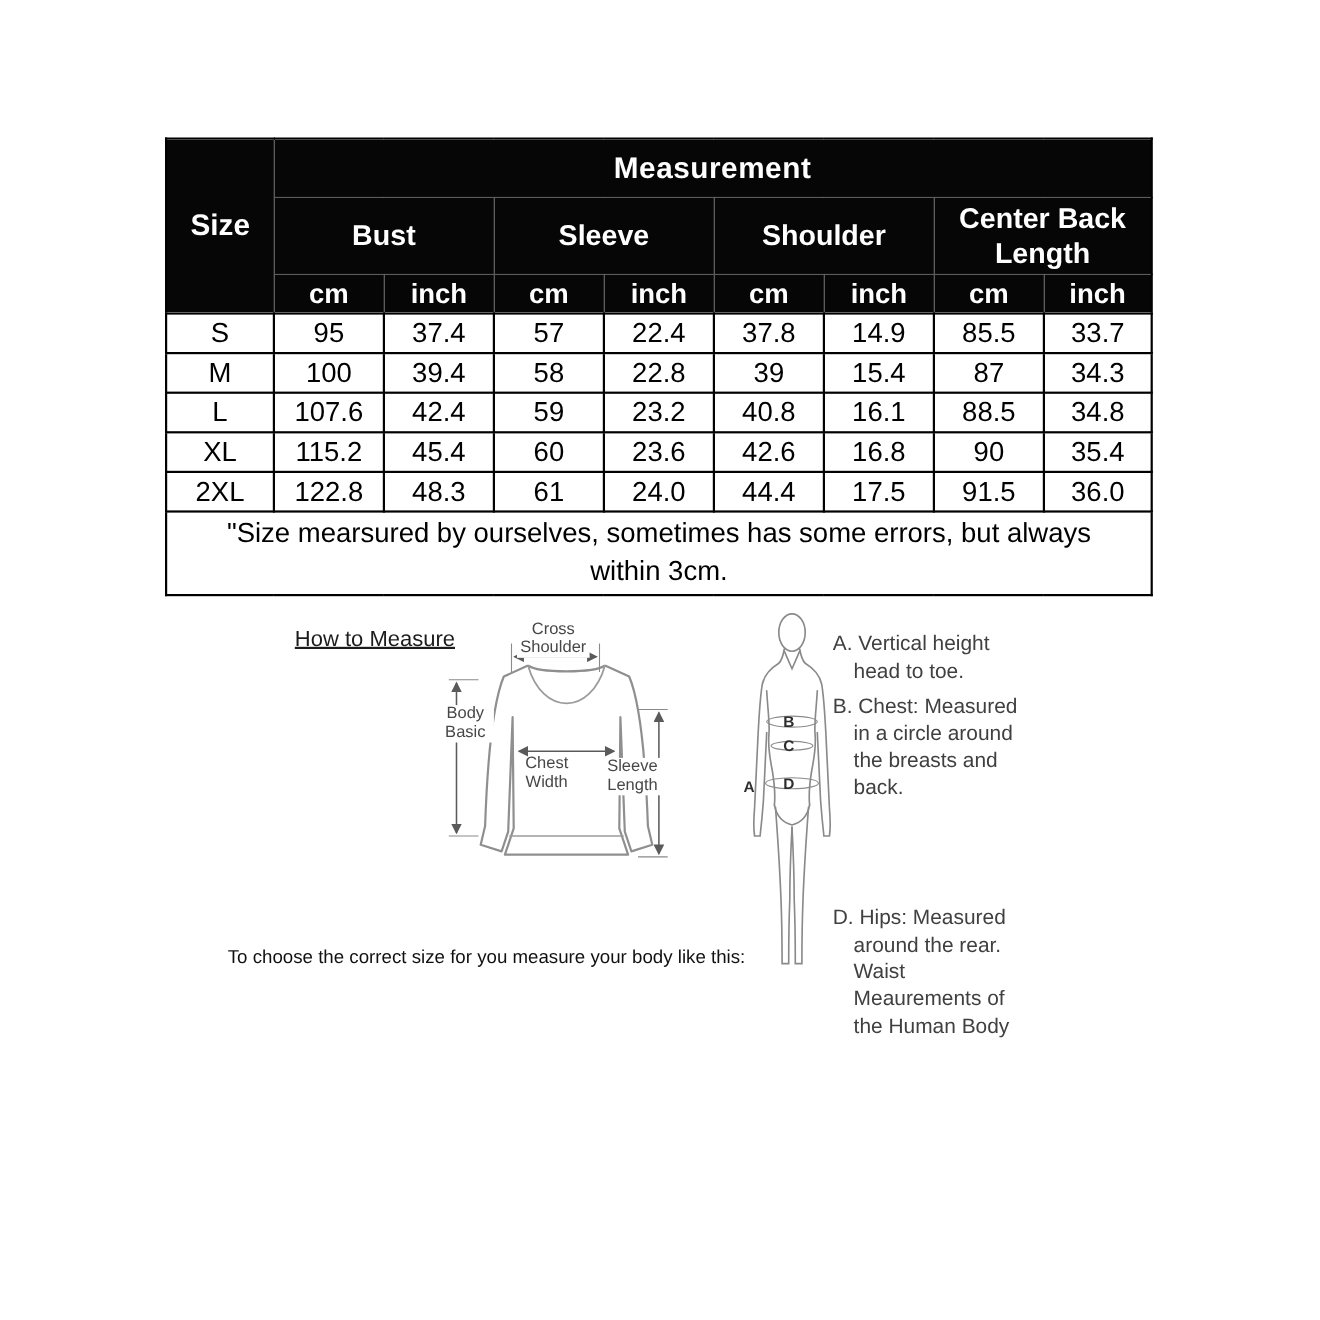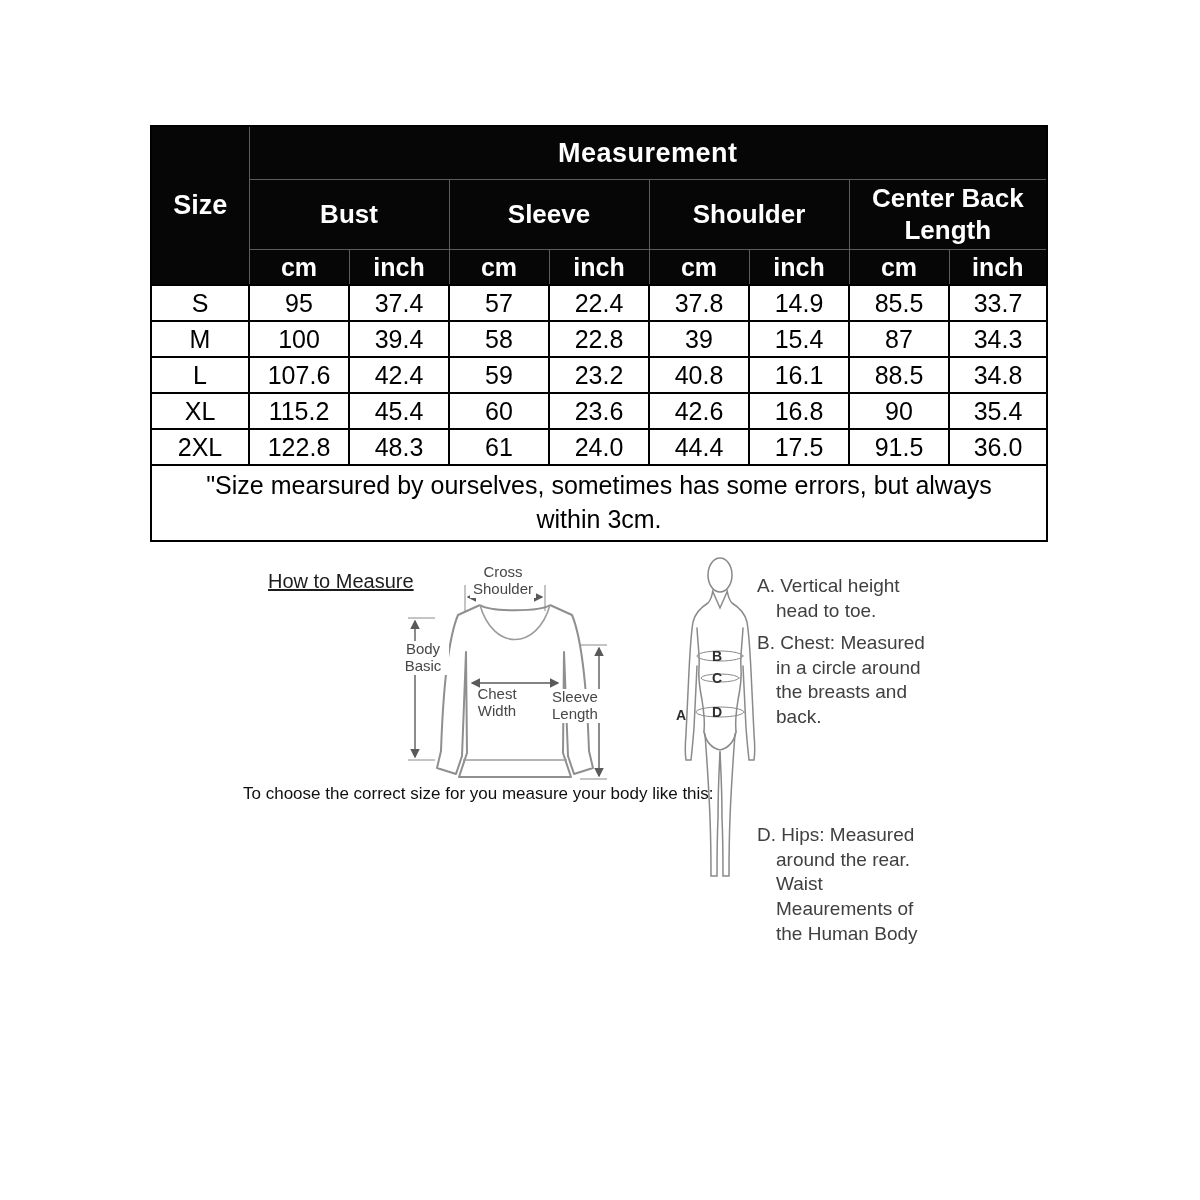--- a/index.html
+++ b/index.html
@@ -13,21 +13,21 @@
   .size-table .meas-th{font-size:27px;height:52px;letter-spacing:.5px;}
   .size-table .size-th{font-size:27px;}
   .size-table .grp th{font-size:26px;height:69px;line-height:1.2;padding:0 6px;}
   .size-table .unit th{font-size:25px;height:34px;}
   .size-table .data td{border:2px solid #000;background:#fff;font-size:25px;height:34px;}
   .size-table td.footnote{border:2px solid #000;font-size:25px;height:70px;line-height:1.35;padding:2px 30px;}
 
   
   .abs{position:absolute;}
   .howto{left:268px;top:570px;font-size:20px;color:#1c1c1c;text-decoration:underline;}
-  .choose{left:207px;top:784px;font-size:17px;color:#101010;margin-left:36px;}
+  .choose{left:207px;top:860px;font-size:17px;color:#101010;}
   .mlabel{font-size:15px;color:#474747;line-height:1.12;background:#fff;}
   .lbl-cross{left:470px;top:564px;width:66px;text-align:center;}
   .lbl-body{left:397px;top:641px;width:52px;text-align:center;}
   .lbl-chest{left:465px;top:686px;width:64px;text-align:center;background:transparent;}
   .lbl-sleeve{left:552px;top:689px;width:52px;}
   .blet{font-size:14px;font-weight:bold;color:#2e2e2e;line-height:1;}
   .blet-a{left:676px;top:708px;}
   .blet-b{left:712px;top:649px;}
   .blet-c{left:712px;top:671px;}
   .blet-d{left:712px;top:705px;}

